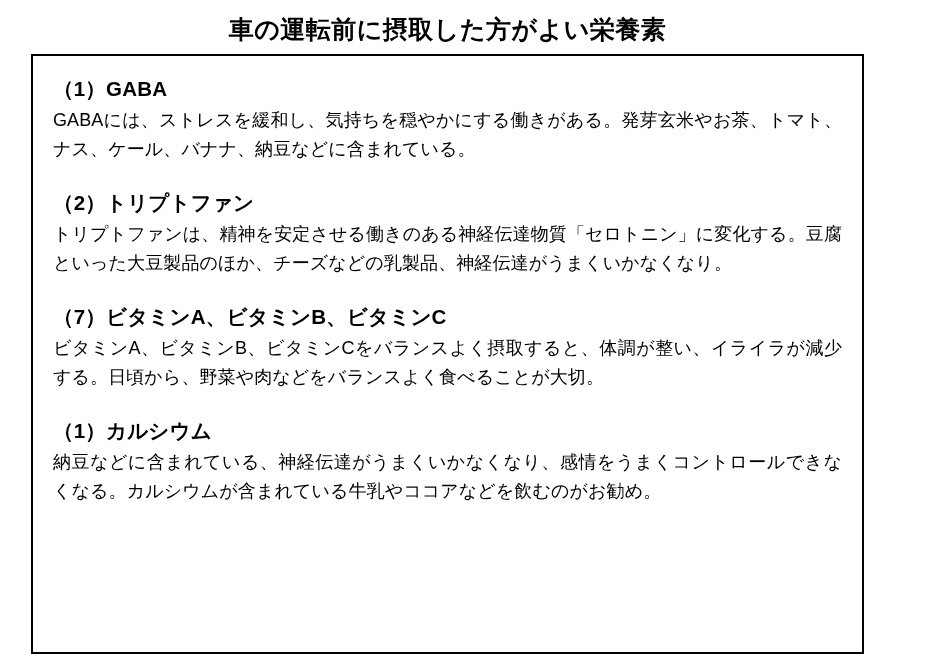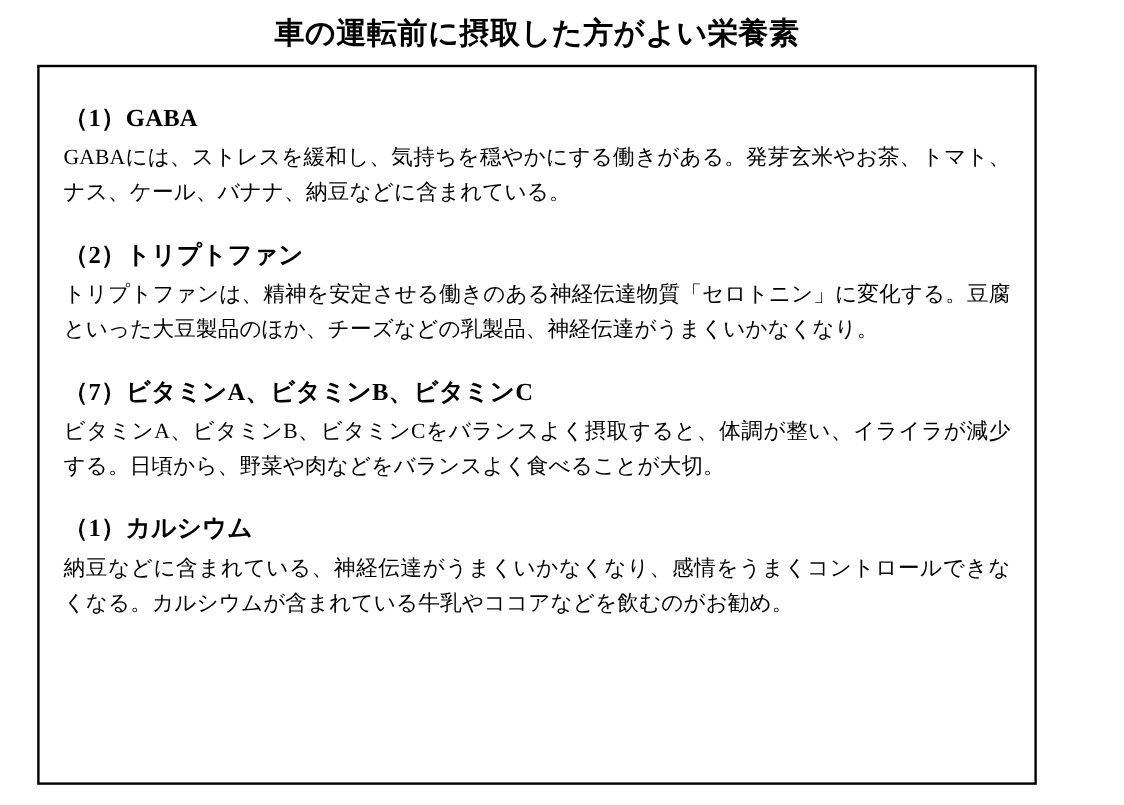--- a/index.html
+++ b/index.html
@@ -12,37 +12,36 @@
     height: 671px;
     font-family: "Liberation Sans", "DejaVu Sans", sans-serif;
     color: #000000;
     overflow: hidden;
   }
   .page {
     width: 895px;
     height: 671px;
     position: relative;
     box-sizing: border-box;
-    font-family: Liberation Serif, serif;
   }
   .doc-title {
     text-align: center;
     font-size: 25px;
     font-weight: bold;
     letter-spacing: 0.5px;
     padding-top: 14px;
     padding-bottom: 10px;
     line-height: 1.2;
   }
   .content-box {
     margin: 0 31px;
     border: 2px solid #000000;
     box-sizing: border-box;
     height: 600px;
-    padding: 28px 20px 0 20px;
+    padding: 17px 20px 0 20px;
     overflow: hidden;
   }
   .section {
     margin-bottom: 4px;
   }
   .section-heading {
     font-size: 20.5px;
     font-weight: bold;
     line-height: 1.55;
     margin: 0 0 1px 0;

